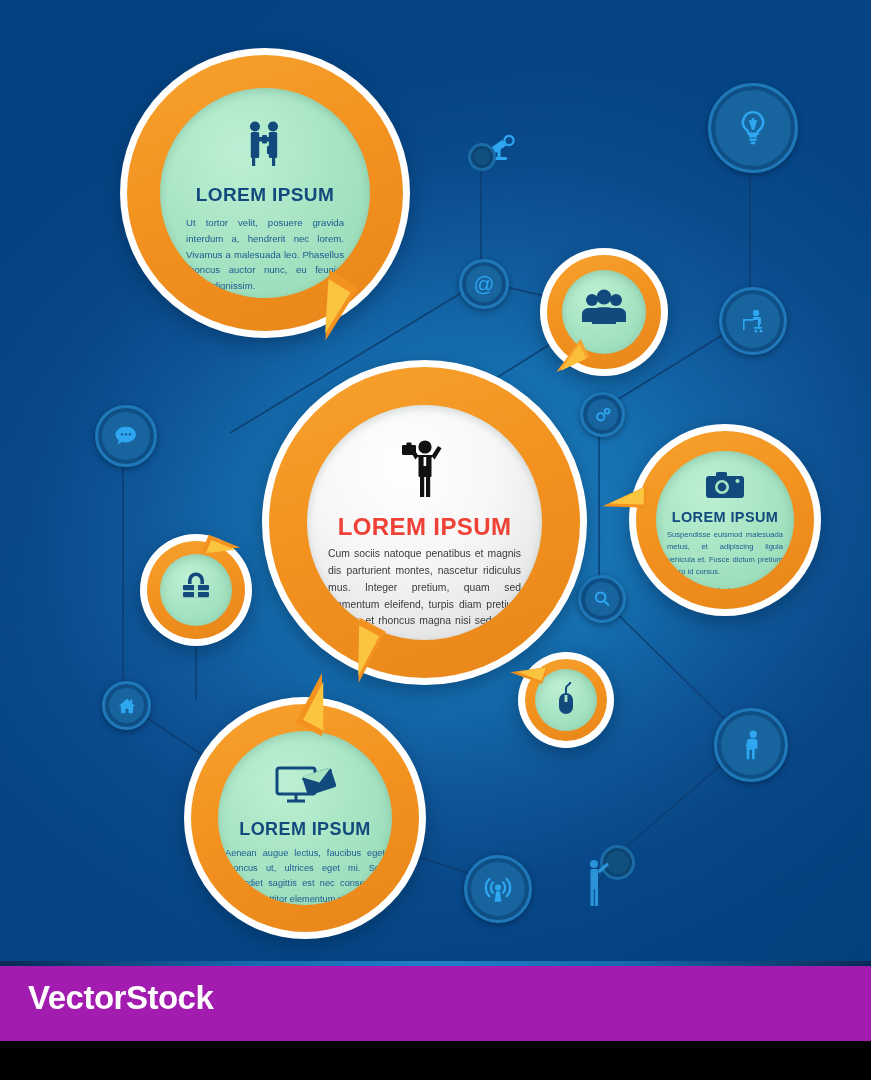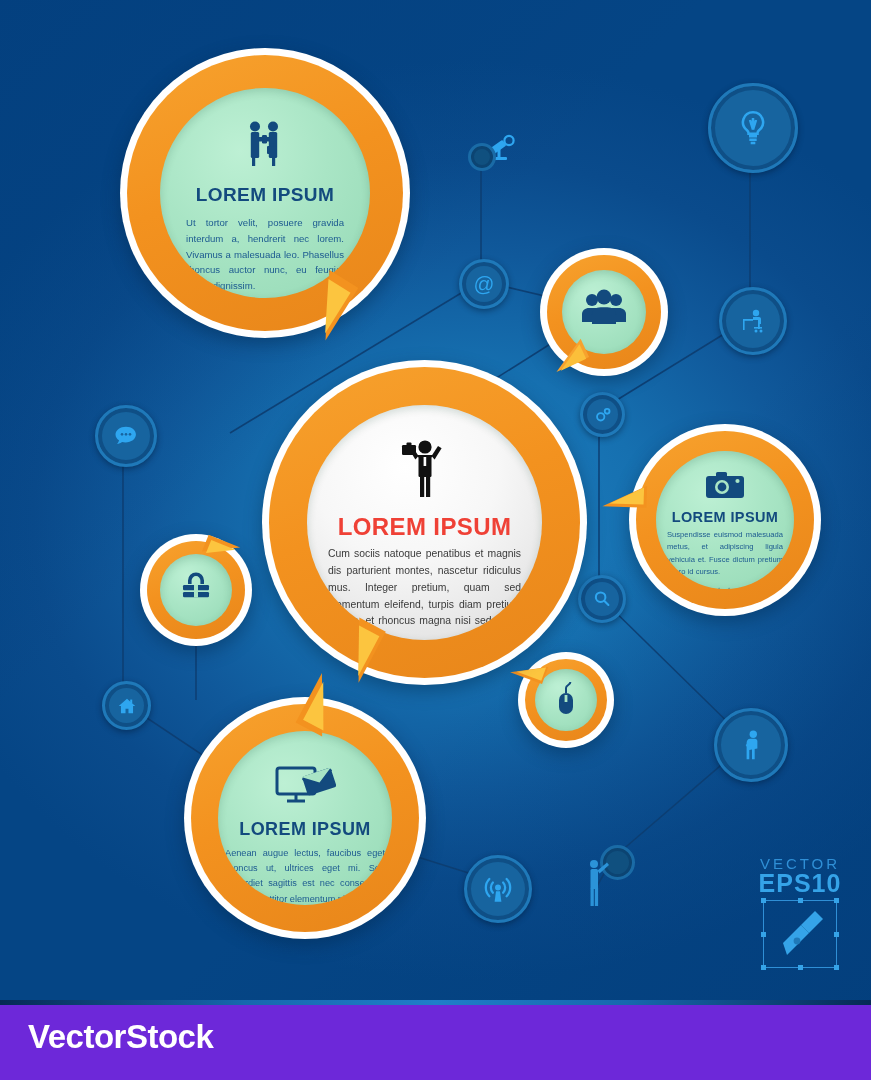--- a/index.html
+++ b/index.html
@@ -17,21 +17,21 @@
     position:absolute;left:0;top:0;width:871px;height:1000px;
     background:
       radial-gradient(ellipse 560px 460px at 470px 520px, #1d7fc0 0%, #1670b0 32%, #10599b 58%, #0a4b8c 78%, #054585 100%);
     overflow:hidden;
   }
   #bg::after{
     content:"";position:absolute;inset:0;
     background:linear-gradient(135deg, rgba(2,60,122,.55) 0%, rgba(2,60,122,0) 38%, rgba(2,60,122,0) 62%, rgba(2,58,118,.50) 100%);
   }
   #footer{
-    position:absolute;left:0;top:1000px;width:871px;height:80px;background:#6d28d9;
+    position:absolute;left:0;top:961px;width:871px;height:80px;background:#a21caf;
   }
   #footer .bar-top{
     position:absolute;left:0;top:0;width:871px;height:5px;
     background:linear-gradient(90deg,#062a55 0%,#1668ae 28%,#1f7ec9 50%,#1668ae 72%,#062a55 100%);
   }
   #brand{
     position:absolute;left:28px;top:18px;color:#fff;font-size:33px;font-weight:bold;
     letter-spacing:-.5px;font-family:"Liberation Sans",sans-serif;
   }
   #brandurl{
@@ -429,35 +429,19 @@
       <p style="font-size:9.2px;line-height:1.65;width:160px;margin-top:6px;">Aenean augue lectus, faucibus eget rhoncus ut, ultrices eget mi. Sed imperdiet sagittis est nec consequat. Nullam porttitor elementum nisl.</p>
     </div>
     <div class="ptr" style="left:118px;top:-12px;width:0;height:0;
                 border-top:30px solid #f3921f;border-bottom:18px solid transparent;
                 border-right:56px solid transparent;transform:rotate(-62deg);"></div>
     <div class="ptr" style="left:124px;top:-6px;width:0;height:0;
                 border-top:23px solid #fcc53f;border-bottom:14px solid transparent;
                 border-right:43px solid transparent;transform:rotate(-62deg);"></div>
   </div>
 
-  <div id="eps">
-    <div class="v">VECTOR</div>
-    <div class="e">EPS10</div>
-    <div class="box">
-      <i class="tl"></i><i class="tc"></i><i class="tr"></i>
-      <i class="lc"></i><i class="rc"></i>
-      <i class="bl"></i><i class="bc"></i><i class="br"></i>
-      <svg width="70" height="64" viewBox="0 0 70 64">
-        <g fill="#35a3e8">
-          <path d="M50 10 58 18 44 32l-8-8z"></path>
-          <path d="M36 24l8 8-22 22-4-12z"></path>
-          <circle cx="32" cy="40" r="3.4" fill="#1f79b9"></circle>
-        </g>
-      </svg>
-    </div>
-  </div>
 
   <div id="footer">
     <div class="bar-top"></div>
     <div id="brand">VectorStock</div>
   </div>
 
 </div>
 
 </body></html>

